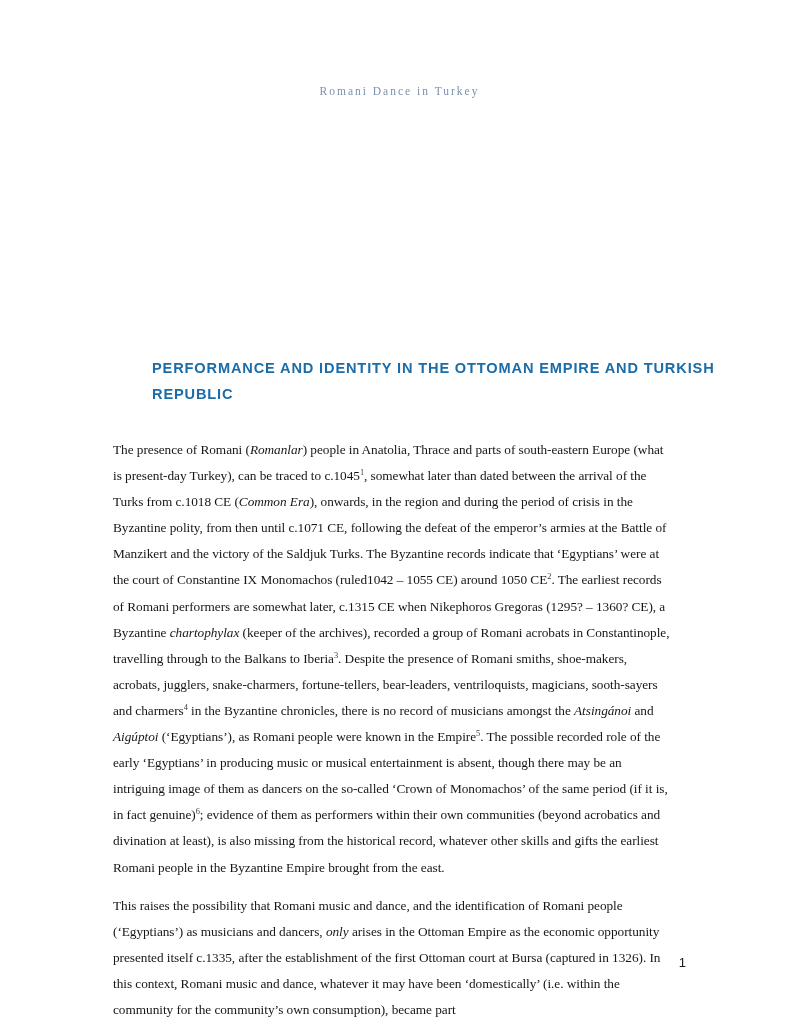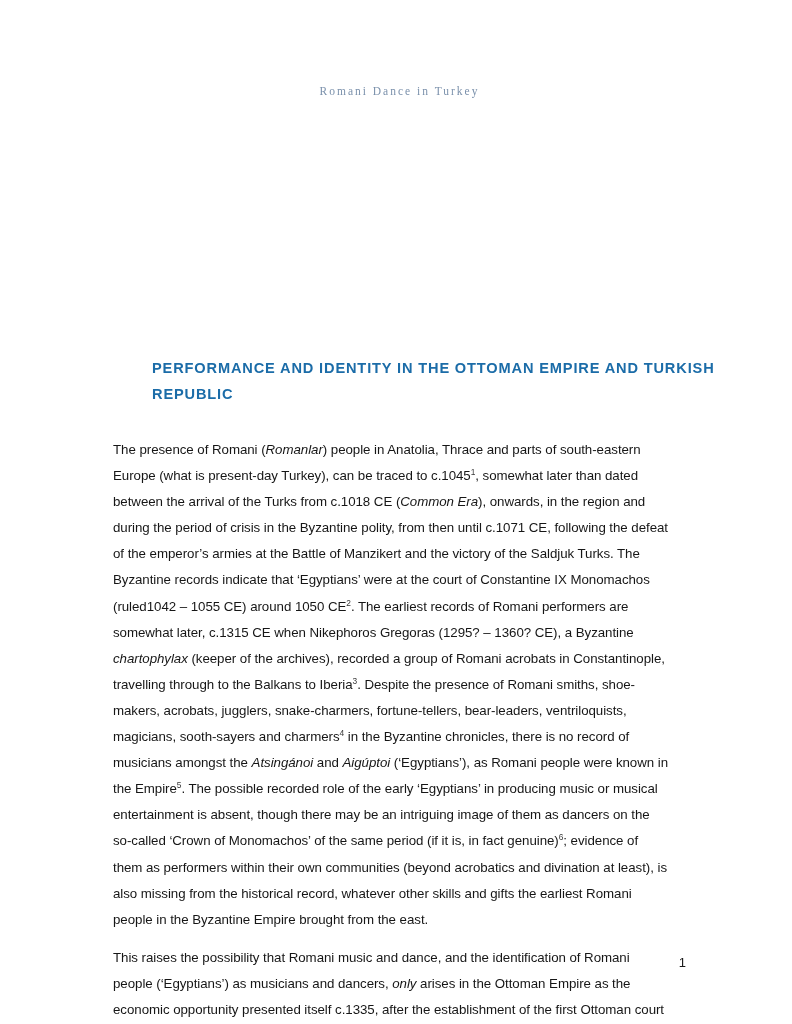--- a/index.html
+++ b/index.html
@@ -64,21 +64,21 @@
 
   
   .body-block {
     position: absolute;
     top: 437px;
     left: 113px;
     width: 566px;
   }
   .para {
     margin: 0 8px 12px 0;
-    font-family: Liberation Sans, sans-serif;
+    font-family: Liberation Serif, serif;
     font-size: 13.3px;
     line-height: 26.1px;
     color: #161616;
     text-align: left;
     letter-spacing: -0.05px;
   }
   .para:last-child { margin-bottom: 0; }
   .para i { font-style: italic; }
   .para sup {
     font-size: 8.4px;

